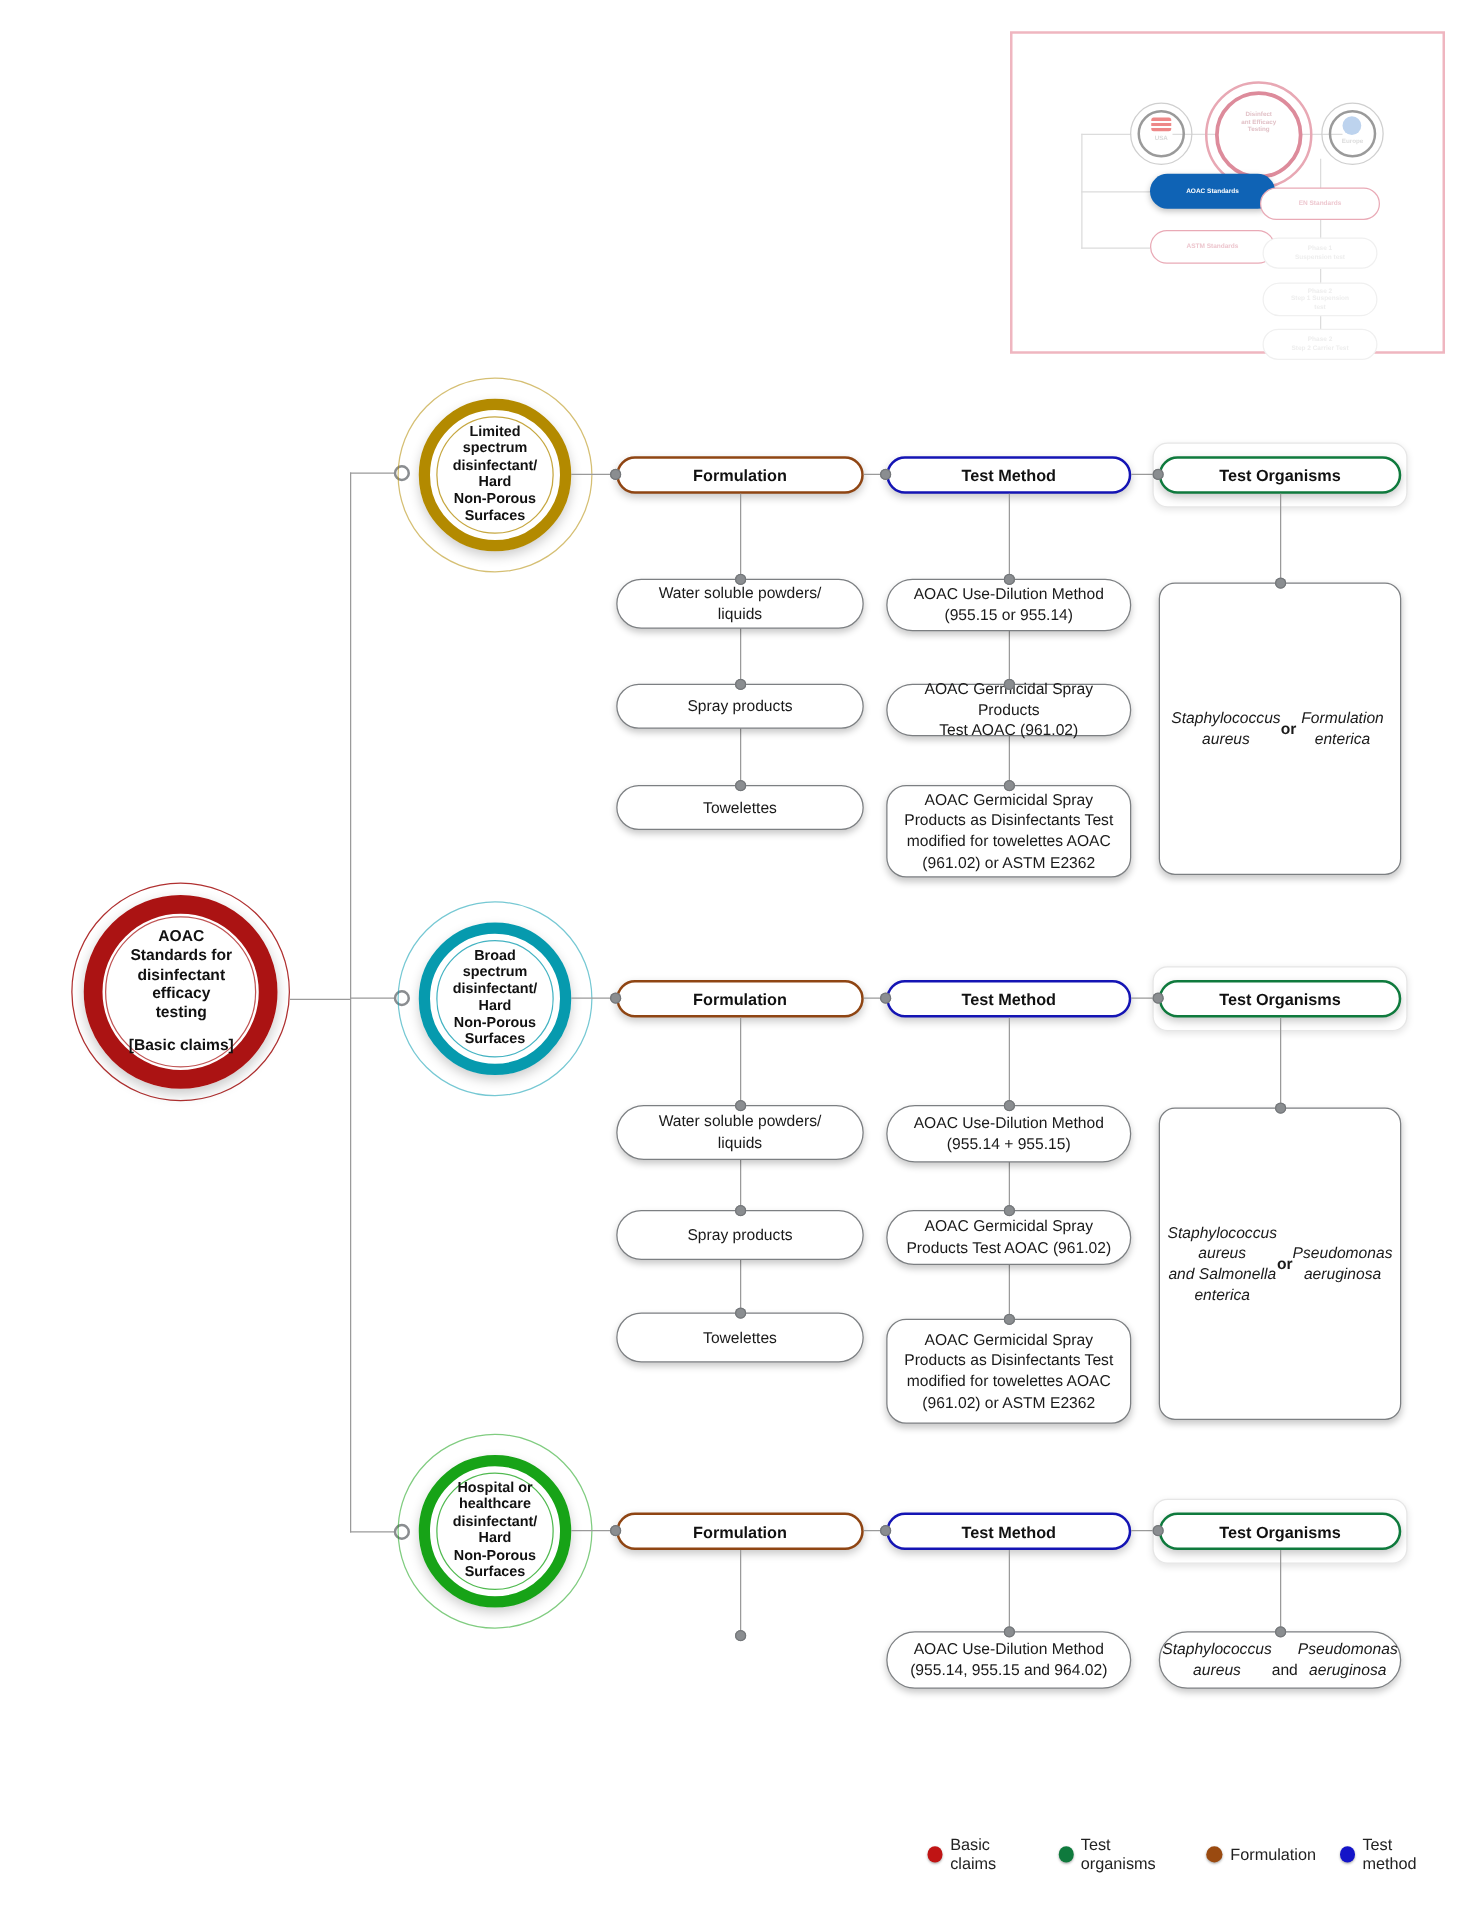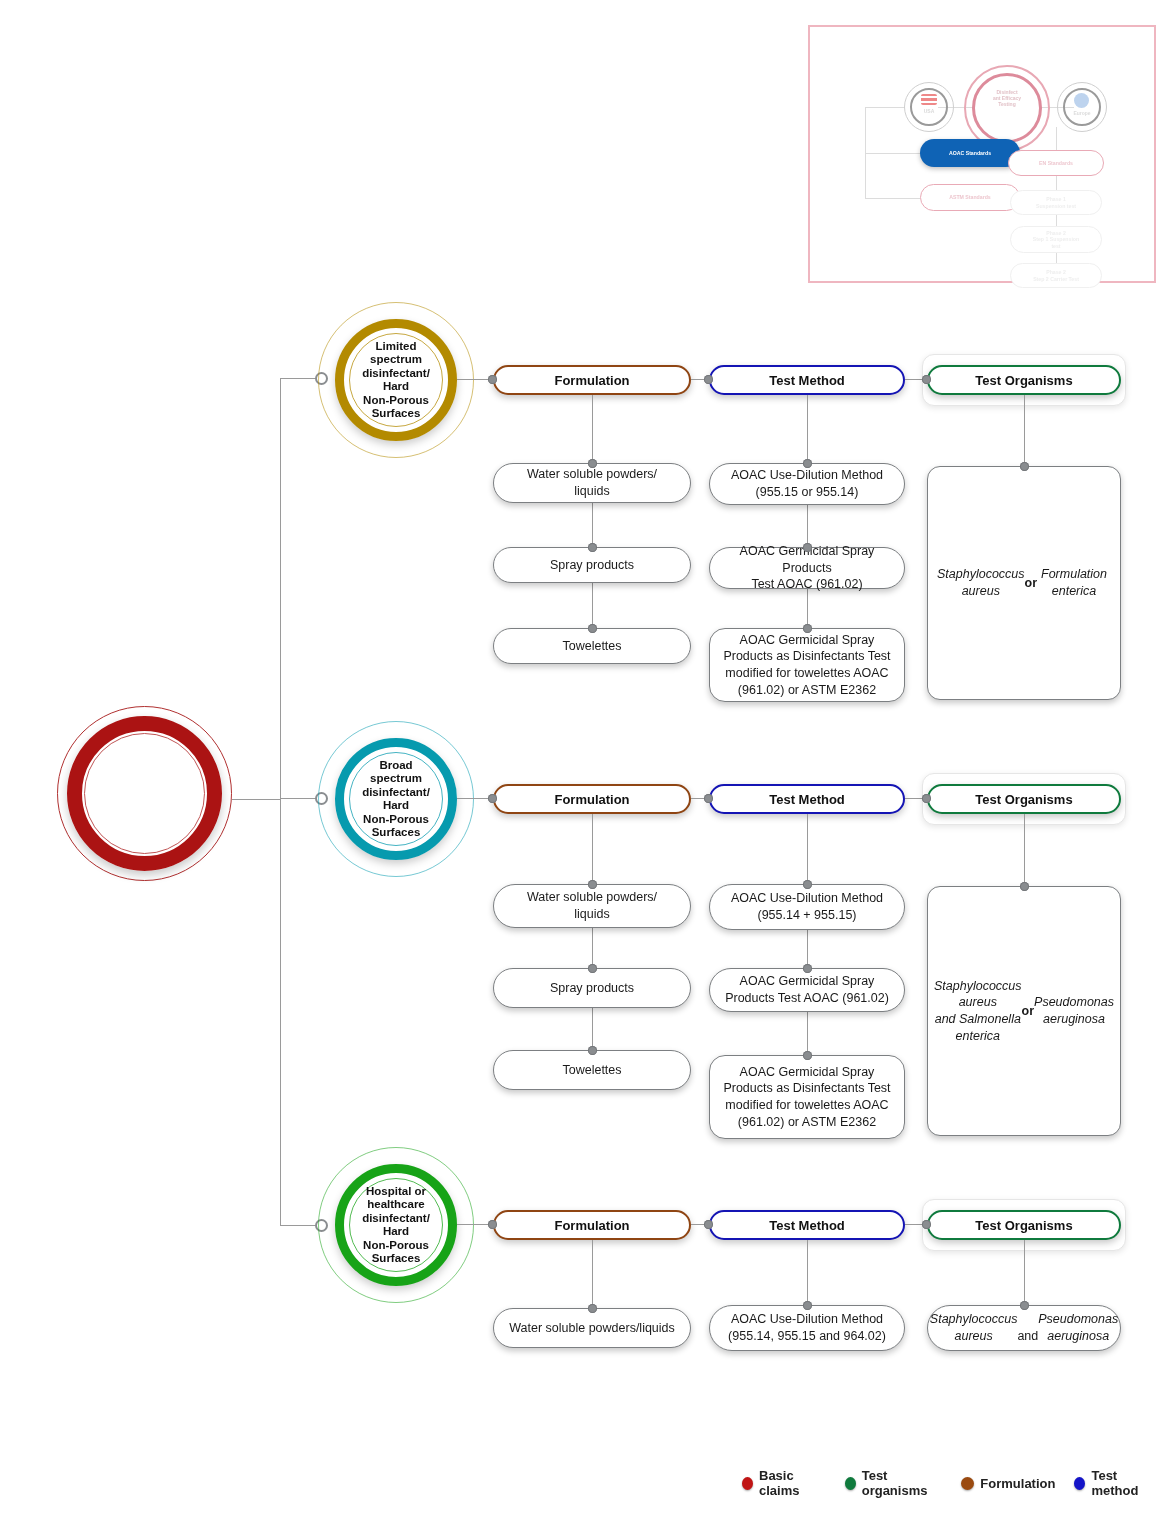--- a/index.html
+++ b/index.html
@@ -89,21 +89,21 @@
   }
   .mm-label { position: absolute; text-align: center; font-size: 5px; line-height: 1.15; font-weight: bold; }
 
   
   .legend { position: absolute; display: flex; align-items: center; gap: 7px; }
   .legend-item { display: flex; align-items: center; gap: 6px; margin-right: 12px; }
   .legend-swatch {
     width: 13px; height: 13px; border-radius: 50%;
     box-shadow: 0 1px 2px rgba(0,0,0,.35);
   }
-  .legend-label { font-size: 13px; color: #222; font-weight: bold; }
+  .legend-label { font-size: 13px; color: #222; }
 </style>
 </head>
 <body>
 
 <div id="stage">
 
   <div class="inset" style="left:808px; top:25px; width:348px; height:258px;">
 
     <div class="mm-line" style="left:55px; top:80px; width:1px; height:92px;"></div>
     <div class="mm-line" style="left:55px; top:80px; width:40px; height:1px;"></div>
@@ -138,20 +138,28 @@
     <div class="mm-pill" style="left:198px; top:123px; width:96px; height:26px; background:#fff; border:1px solid #e9aab6; color:#eec8d0;">EN Standards</div>
 
     <div class="mm-pill" style="left:200px; top:163px; width:92px; height:25px; background:#fff; border:1px solid #f0f0f0; color:#eeeeee;">Phase 1<br>Suspension test</div>
     <div class="mm-pill" style="left:200px; top:199px; width:92px; height:27px; background:#fff; border:1px solid #f0f0f0; color:#eeeeee;">Phase 2<br>Step 1 Suspension<br>test</div>
     <div class="mm-pill" style="left:200px; top:236px; width:92px; height:25px; background:#fff; border:1px solid #f0f0f0; color:#eeeeee;">Phase 2<br>Step 2 Carrier Test</div>
   </div>
 
   <div class="root root-outer" style="left:57px; top:706px; width:175px; height:175px;"></div>
   <div class="root root-mid" style="left:67px; top:716px; width:155px; height:155px;"></div>
   <div class="root root-inner" style="left:84px; top:733px; width:121px; height:121px;"></div>
+  <div class="root-text" style="left:145px; top:793px;">
+    <span>AOAC</span><br>
+    <span>Standards for</span><br>
+    <span>disinfectant</span><br>
+    <span>efficacy</span><br>
+    <span>testing</span>
+    <span class="sub">[Basic claims]</span>
+  </div>
 
   <div class="hline" style="left:232px; top:799px; width:48px; height:1px;"></div>
   <div class="vline" style="left:280px; top:378px; height:848px;"></div>
   <div class="hline" style="left:280px; top:378px; width:42px; height:1px;"></div>
   <div class="hline" style="left:280px; top:798px; width:42px; height:1px;"></div>
   <div class="hline" style="left:280px; top:1225px; width:42px; height:1px;"></div>
 
   <div class="ring-conn" style="left:315px; top:372px;"></div>
   <div class="ring-conn" style="left:315px; top:792px;"></div>
   <div class="ring-conn" style="left:315px; top:1219px;"></div>
@@ -237,21 +245,20 @@
     <div class="pill" style="left:493px;top:1210px;width:198px;height:30px;border-color:#8f4513;">Formulation</div>
     <div class="dot" style="left:488px;top:1220px;"></div>
     <div class="hline" style="left:691px;top:1224px;width:18px;"></div>
     <div class="pill" style="left:709px;top:1210px;width:196px;height:30px;border-color:#1414b4;">Test Method</div>
     <div class="dot" style="left:704px;top:1220px;"></div>
     <div class="hline" style="left:905px;top:1224px;width:22px;"></div>
     <div class="pill sel-outer" style="left:922px;top:1199px;width:204px;height:52px;"></div>
     <div class="pill" style="left:927px;top:1210px;width:194px;height:30px;border-color:#0f7a3d;">Test Organisms</div>
     <div class="dot" style="left:922px;top:1220px;"></div>
     <div class="vline" style="left:592px;top:1240px;height:68px;"></div>
-    <div class="node pill-shape" style="left:493px;top:1308px;width:198px;height:40px;">Water soluble powders/liquids</div>
     <div class="dot" style="left:587.5px;top:1303.5px;"></div>
     <div class="vline" style="left:807px;top:1240px;height:65px;"></div>
     <div class="node pill-shape" style="left:709px;top:1305px;width:196px;height:46px;">AOAC Use-Dilution Method<br>(955.14, 955.15 and 964.02)</div>
     <div class="dot" style="left:802.5px;top:1300.5px;"></div>
     <div class="vline" style="left:1024px;top:1240px;height:65px;"></div>
     <div class="node pill-shape" style="left:927px;top:1305px;width:194px;height:46px;"><i>Staphylococcus aureus</i><br>and <i>Pseudomonas<br>aeruginosa</i></div>
     <div class="dot" style="left:1019.5px;top:1300.5px;"></div>
     <div class="legend" style="left:742px;top:1468px;">
       <div class="legend-item">
         <span class="legend-swatch" style="background:#c01414;"></span>

